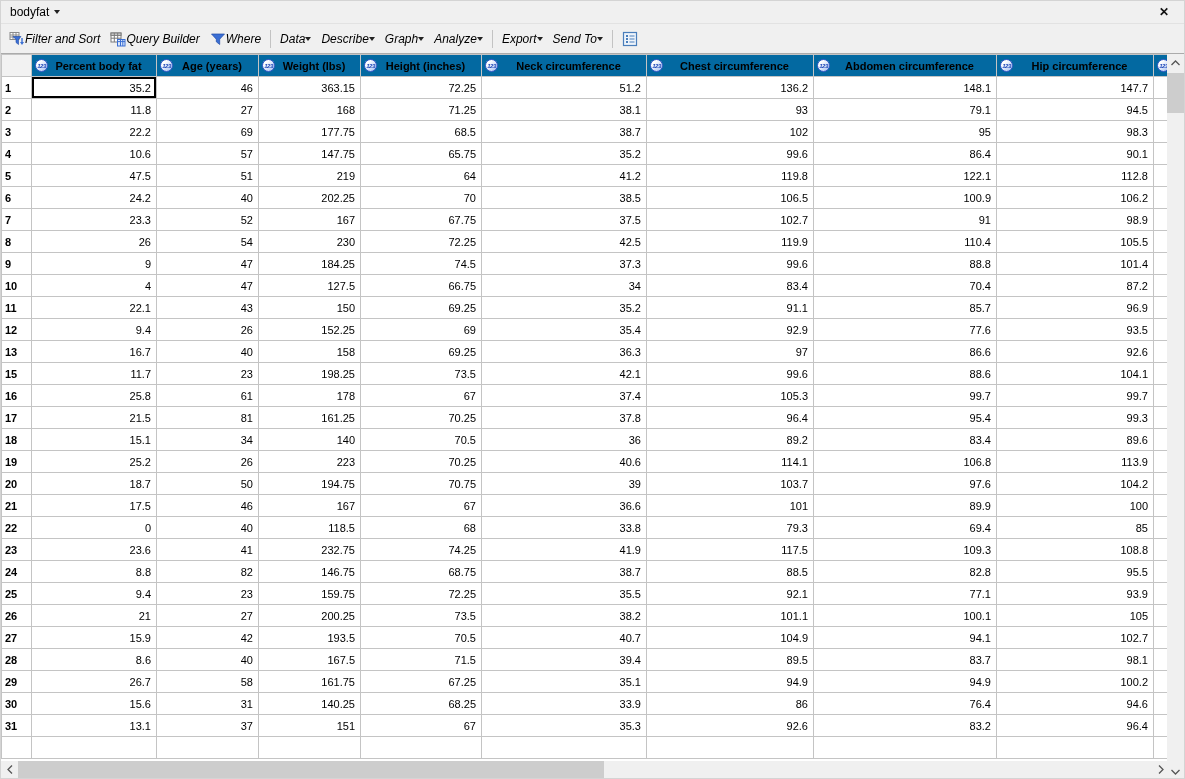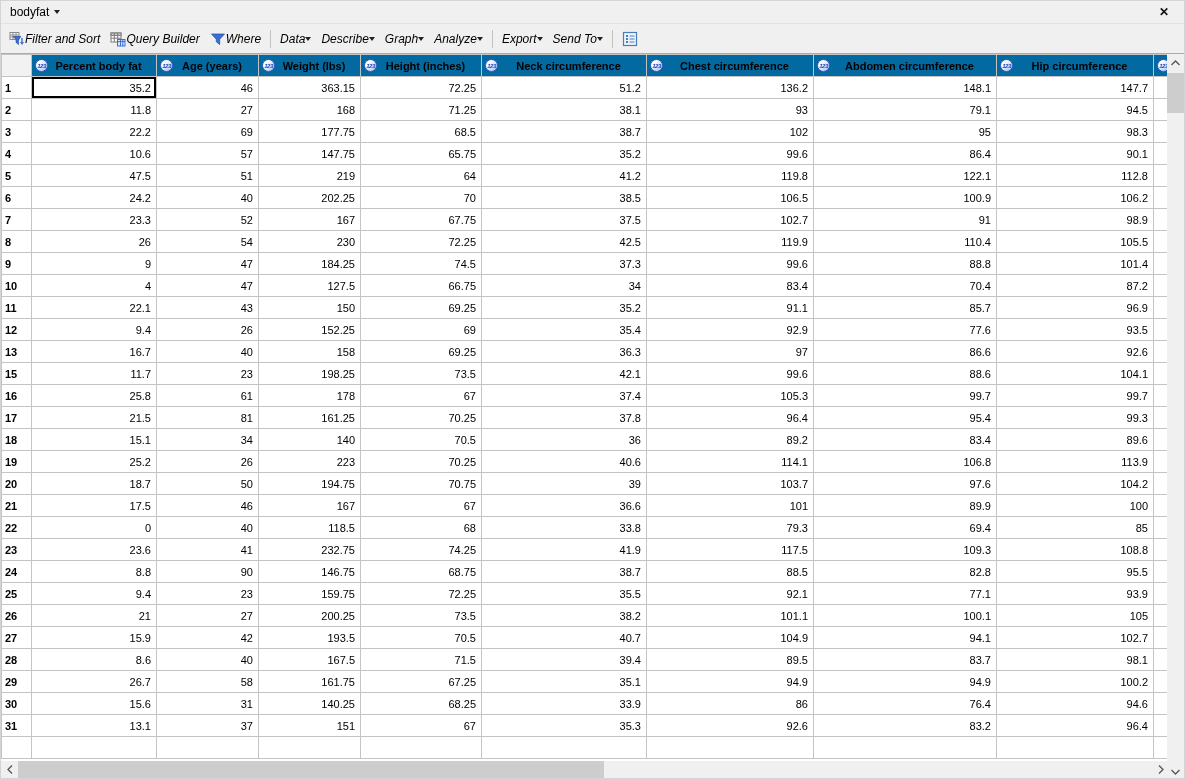--- a/index.html
+++ b/index.html
@@ -484,21 +484,21 @@
           <td class="cell">74.25</td>
           <td class="cell">41.9</td>
           <td class="cell">117.5</td>
           <td class="cell">109.3</td>
           <td class="cell">108.8</td>
           <td class="cell"></td>
         </tr>
         <tr>
           <th class="rownum">24</th>
           <td class="cell">8.8</td>
-          <td class="cell">90</td>
+          <td class="cell">82</td>
           <td class="cell">146.75</td>
           <td class="cell">68.75</td>
           <td class="cell">38.7</td>
           <td class="cell">88.5</td>
           <td class="cell">82.8</td>
           <td class="cell">95.5</td>
           <td class="cell"></td>
         </tr>
         <tr>
           <th class="rownum">25</th>

